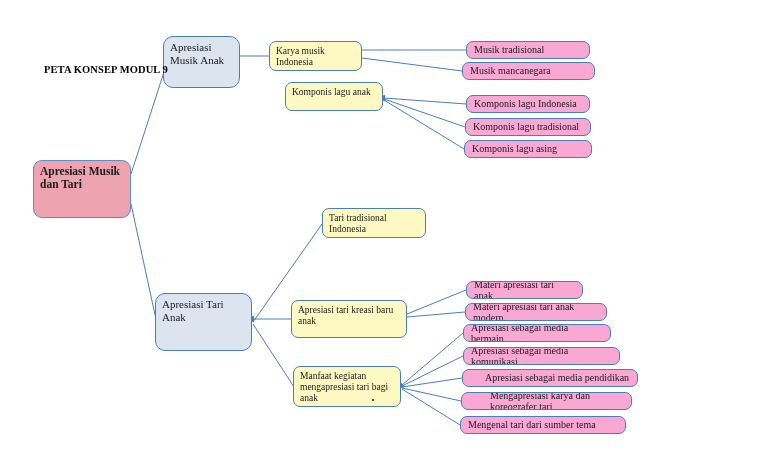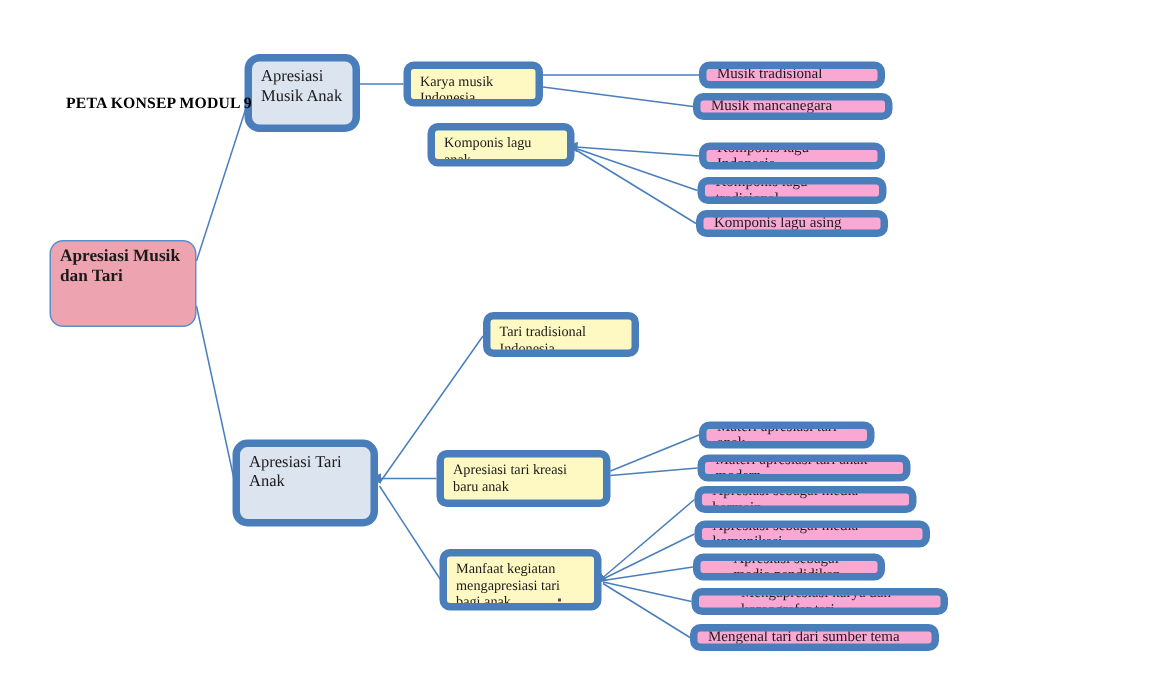--- a/index.html
+++ b/index.html
@@ -19,21 +19,21 @@
     position: absolute;
     left: 0;
     top: 0;
     width: 768px;
     height: 466px;
     pointer-events: none;
   }
   .node {
     position: absolute;
     box-sizing: border-box;
-    border: 5px solid #4d7c0f;
+    border: 1px solid #4d7c0f;
     border-radius: 8px;
     color: #1a1a1a;
     line-height: 1.15;
     padding: 4px 6px;
     overflow: hidden;
     z-index: 2;
   }
   .node.root {
     background: #eda4b0;
     border-color: #5b8fcb;
@@ -133,19 +133,19 @@
 
   <div class="node leaf" style="left: 466px; top: 41px; width: 124px; height: 18px;">Musik tradisional</div>
   <div class="node leaf" style="left: 462px; top: 62px; width: 133px; height: 18px;">Musik mancanegara</div>
   <div class="node leaf" style="left: 465px; top: 118px; width: 126px; height: 18px;">Komponis lagu tradisional</div>
   <div class="node leaf" style="left: 466px; top: 95px; width: 124px; height: 18px;">Komponis lagu Indonesia</div>
   <div class="node leaf" style="left: 464px; top: 140px; width: 128px; height: 18px;">Komponis lagu asing</div>
   <div class="node leaf" style="left: 466px; top: 281px; width: 117px; height: 18px;">Materi apresiasi tari anak</div>
   <div class="node leaf" style="left: 465px; top: 303px; width: 142px; height: 18px;">Materi apresiasi tari anak modern</div>
   <div class="node leaf" style="left: 463px; top: 324px; width: 148px; height: 18px;">Apresiasi sebagai media bermain</div>
   <div class="node leaf" style="left: 463px; top: 347px; width: 157px; height: 18px;">Apresiasi sebagai media komunikasi</div>
-  <div class="node leaf" style="left: 462px; top: 369px; width: 128px; height: 18px; padding-left: 22px;">Apresiasi sebagai media pendidikan</div>
+  <div class="node leaf" style="left: 462px; top: 369px; width: 176px; height: 18px; padding-left: 22px;">Apresiasi sebagai media pendidikan</div>
   <div class="node leaf" style="left: 461px; top: 392px; width: 171px; height: 18px; padding-left: 28px;">Mengapresiasi karya dan koreografer tari</div>
   <div class="node leaf" style="left: 460px; top: 416px; width: 166px; height: 18px;">Mengenal tari dari sumber tema</div>
 
   <div class="dot-artifact" style="left: 372px; top: 399px;"></div>
 
 </div>
 
 </body></html>

